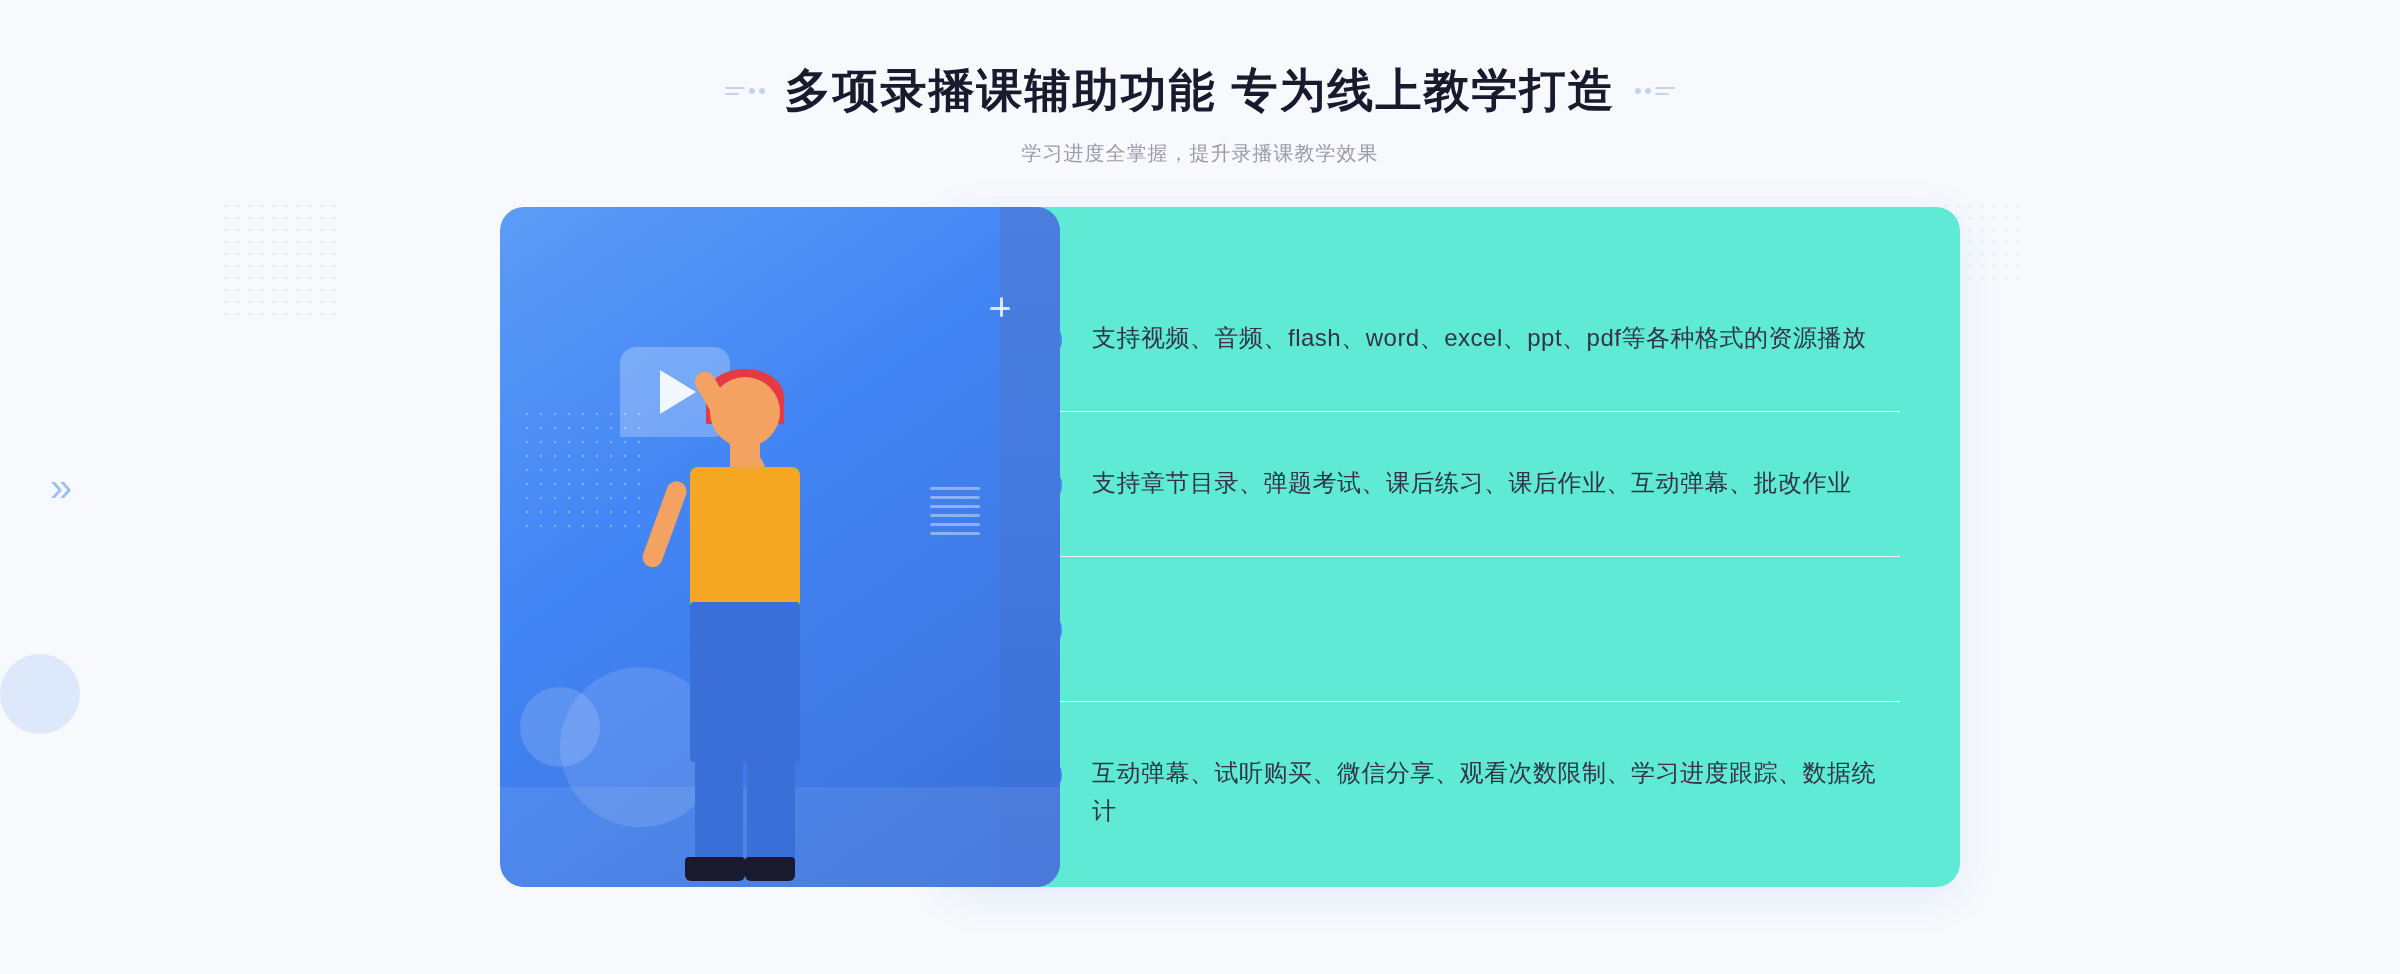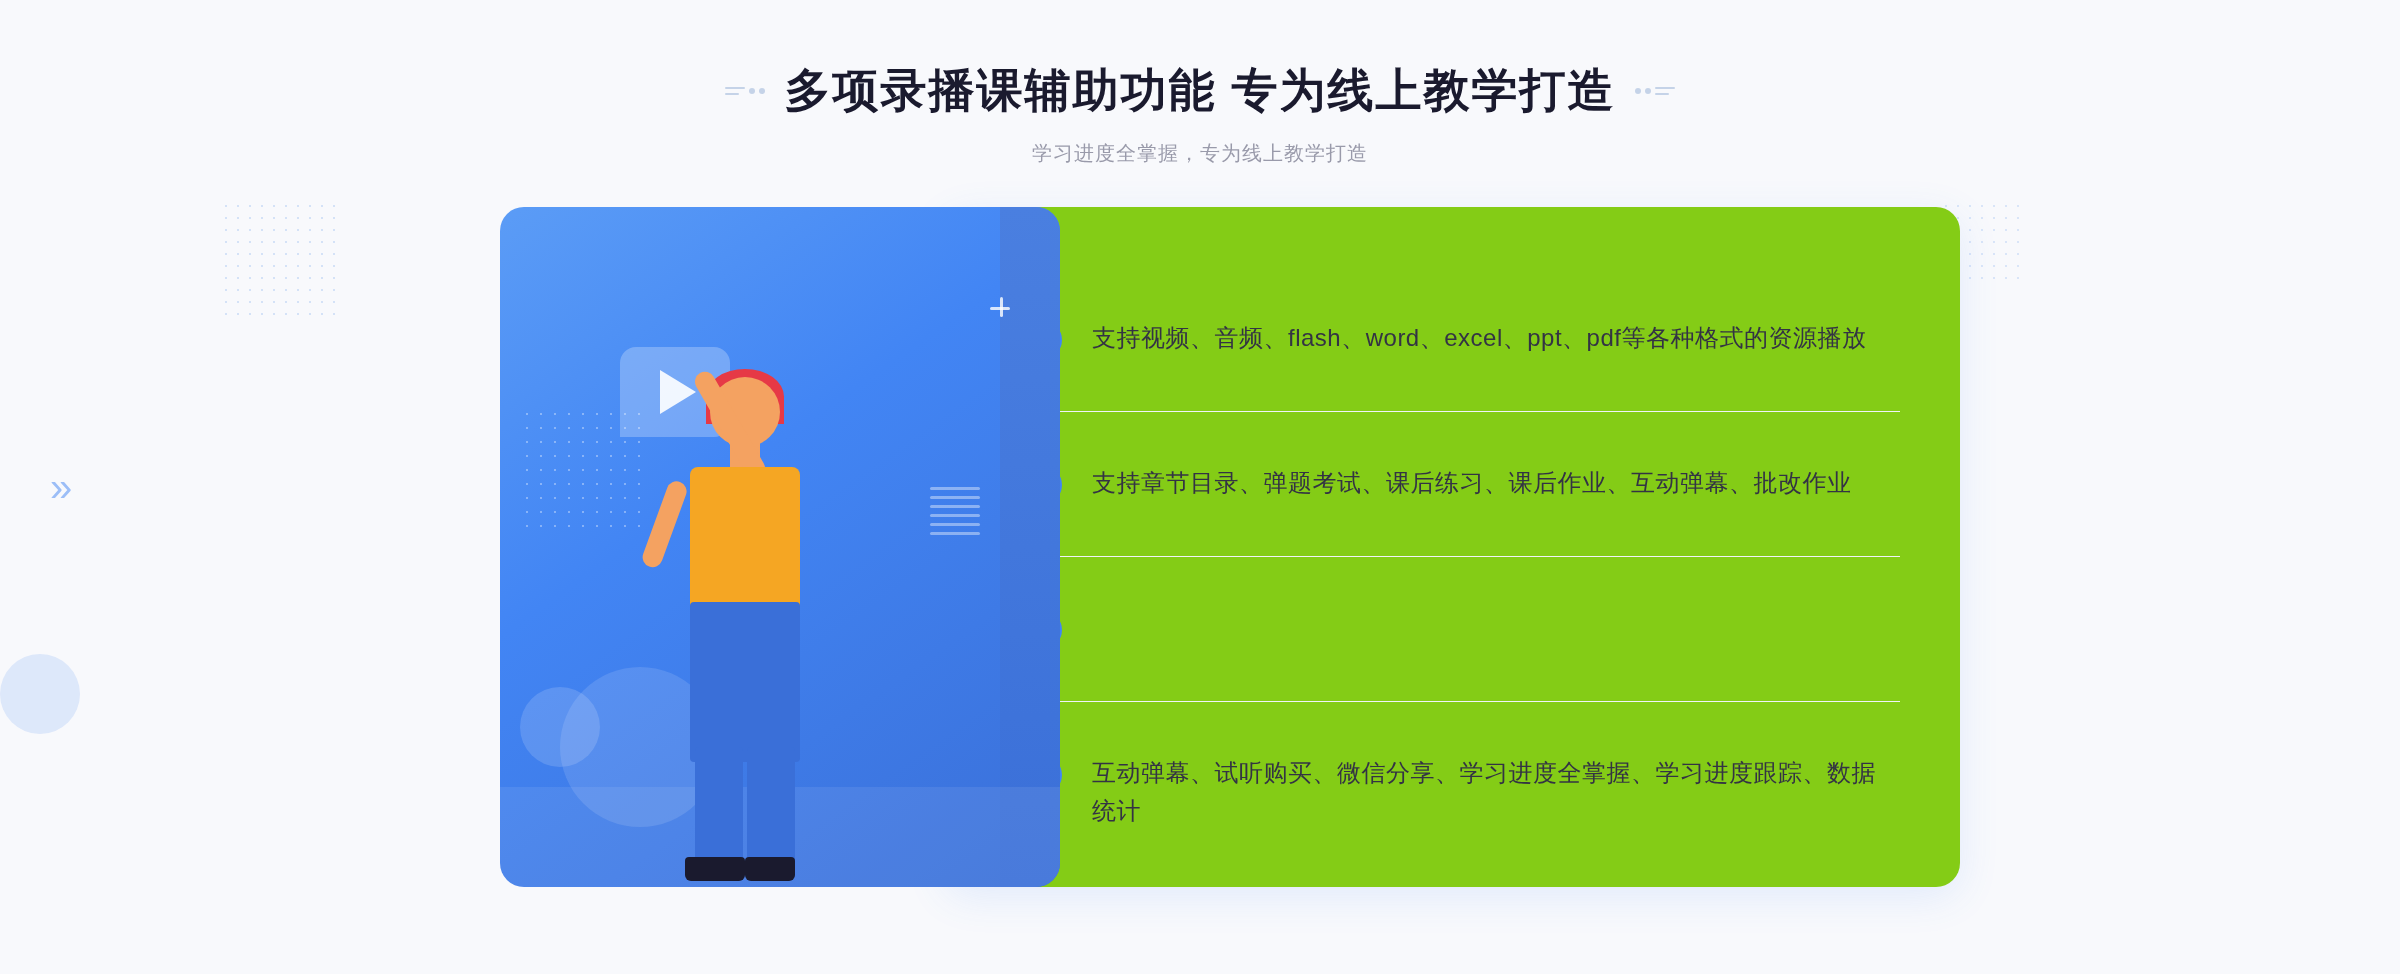--- a/index.html
+++ b/index.html
@@ -124,21 +124,21 @@
       z-index: 2;
     }
 
     
     .white-card {
       position: absolute;
       right: -60px;
       top: 0;
       width: 1016px;
       height: 680px;
-      background: #84cc16;
+      background: #5eead4;
       border-radius: 24px;
       box-shadow: 0 10px 40px rgba(66, 133, 244, 0.12);
       z-index: 1;
     }
 
     
     .white-card::before {
       content: '';
       position: absolute;
       left: 0;
@@ -501,21 +501,21 @@
       <div class="header-decorator">
         <div class="decorator-dot"></div>
         <div class="decorator-dot"></div>
         <div class="decorator-line">
           <span></span>
           <span></span>
         </div>
       </div>
     </div>
 
-    <p class="header-subtitle">学习进度全掌握，专为线上教学打造</p>
+    <p class="header-subtitle">学习进度全掌握，提升录播课教学效果</p>
   </div>
 
   <div class="main-content">
 
     <div class="left-chevron">»</div>
     <div class="left-circle-blue"></div>
 
     <div class="illustration-card">
 
       <div class="blue-bar"></div>
@@ -593,21 +593,21 @@
             </div>
           </div>
 
           <div class="feature-item">
             <div class="check-icon">
               <svg viewBox="0 0 24 24" fill="none">
                 <circle cx="12" cy="12" r="10" stroke="#4285f4" stroke-width="2"></circle>
                 <path d="M7 12.5l3.5 3.5 6-7" stroke="#4285f4" stroke-width="2" stroke-linecap="round" stroke-linejoin="round"></path>
               </svg>
             </div>
-            <span class="feature-text">互动弹幕、试听购买、微信分享、学习进度全掌握、学习进度跟踪、数据统计</span>
+            <span class="feature-text">互动弹幕、试听购买、微信分享、观看次数限制、学习进度跟踪、数据统计</span>
           </div>
 
         </div>
       </div>
     </div>
 
   </div>
 
 </div>
 

